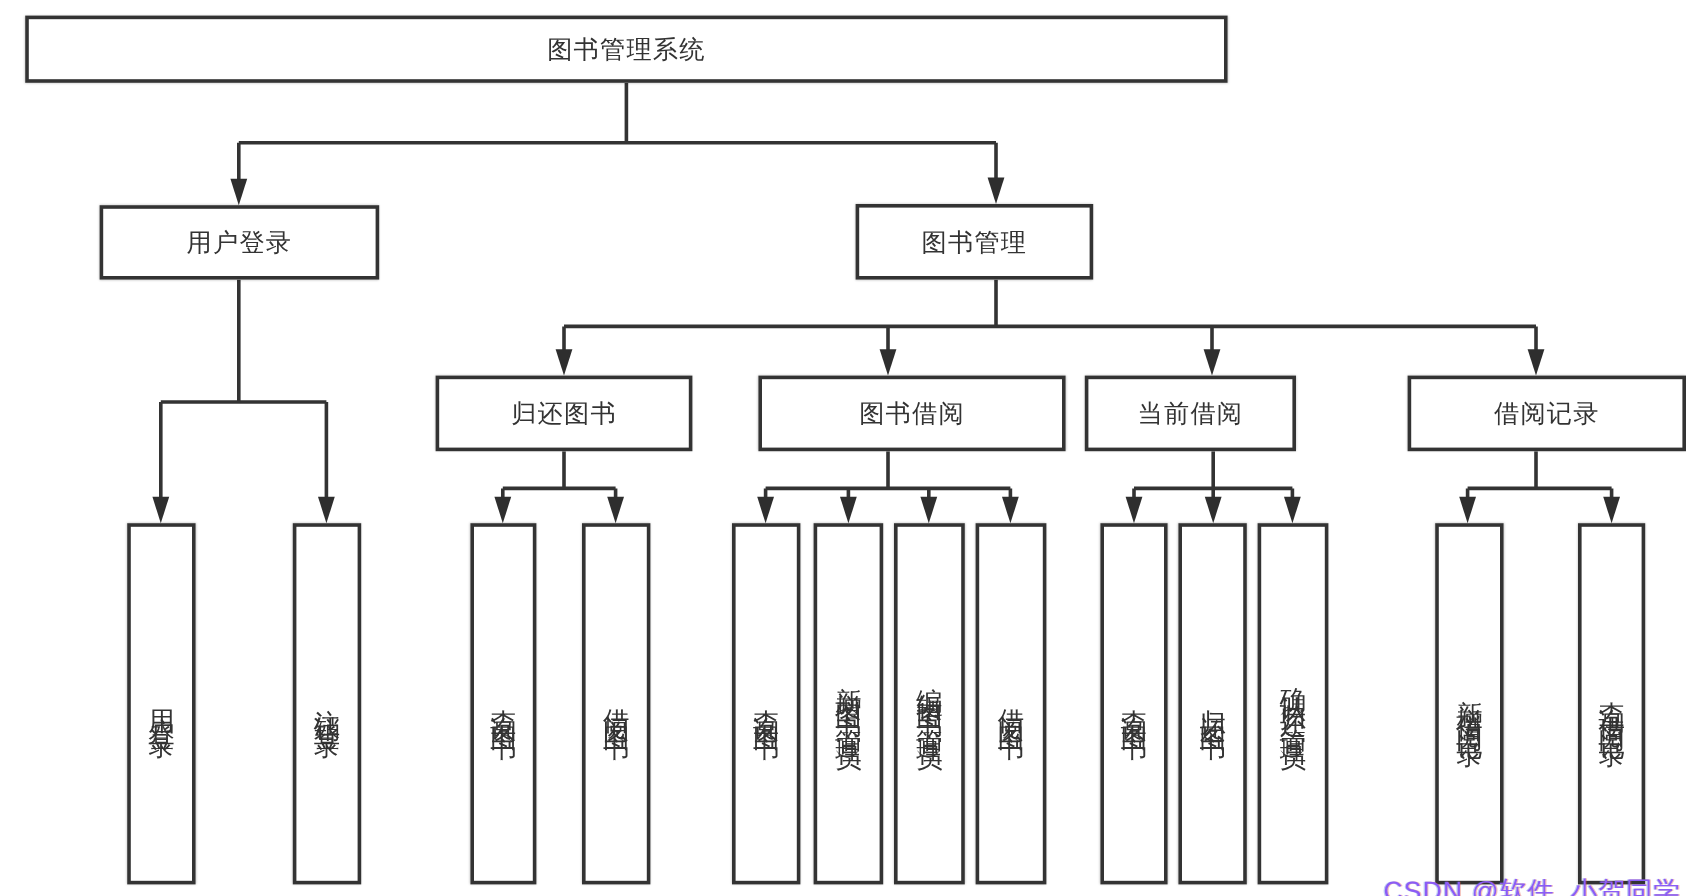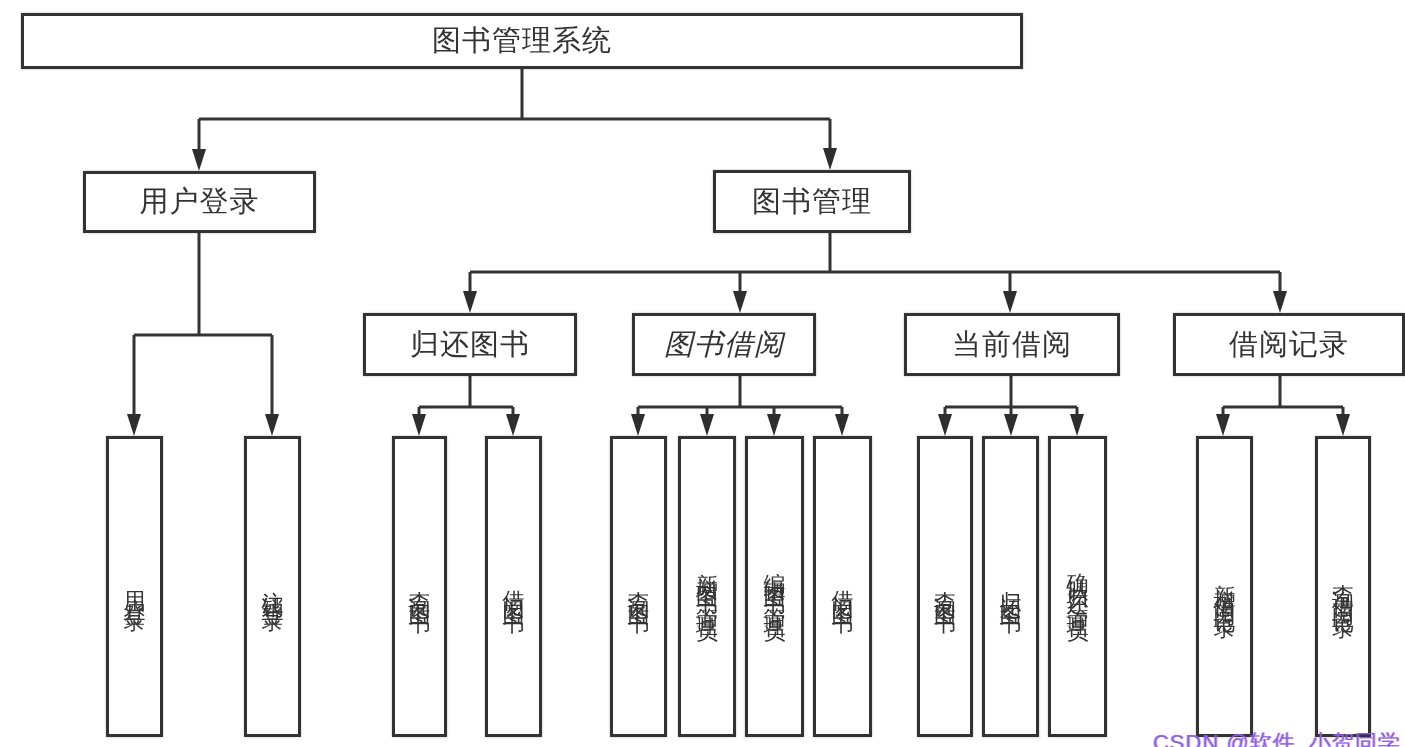--- a/index.html
+++ b/index.html
@@ -14,21 +14,21 @@
     position:absolute;
     box-sizing:border-box;
     border:3px solid #333333;
     background:#ffffff;
     display:flex;
     align-items:center;
     justify-content:center;
     color:#333333;
     box-shadow:0 0 2px rgba(0,0,0,.28);
   }
-  .hlabel{font-size:29px;letter-spacing:1px;white-space:nowrap;}
+  .hlabel{font-size:21px;letter-spacing:1px;white-space:nowrap;}
   .leaf span{
     writing-mode:vertical-rl;
     text-orientation:mixed;
     font-size:22px;
     letter-spacing:7px;
     line-height:1;
     color:#333333;
   }
   #wires{position:absolute;left:0;top:0;width:1405px;height:747px;pointer-events:none;}
   #wires path{stroke:#333333;stroke-width:3;fill:none;}
@@ -96,24 +96,24 @@
   <div class="box" style="left:83px;top:171px;width:233px;height:62px;">
     <span class="hlabel">用户登录</span>
   </div>
   <div class="box" style="left:713px;top:170px;width:198px;height:63px;">
     <span class="hlabel">图书管理</span>
   </div>
 
   <div class="box" style="left:363px;top:313px;width:214px;height:63px;">
     <span class="hlabel">归还图书</span>
   </div>
-  <div class="box" style="left:632px;top:313px;width:184px;height:63px;font-style:italic;">
+  <div class="box" style="left:632px;top:313px;width:256px;height:63px;">
     <span class="hlabel">图书借阅</span>
   </div>
-  <div class="box" style="left:904px;top:313px;width:216px;height:63px;">
+  <div class="box" style="left:904px;top:313px;width:176px;height:63px;">
     <span class="hlabel">当前借阅</span>
   </div>
   <div class="box" style="left:1173px;top:313px;width:232px;height:63px;">
     <span class="hlabel">借阅记录</span>
   </div>
 
   <div class="box leaf" style="left:106px;top:436px;width:57px;height:301px;">
     <span>用户登录</span>
   </div>
   <div class="box leaf" style="left:244px;top:436px;width:57px;height:301px;">

